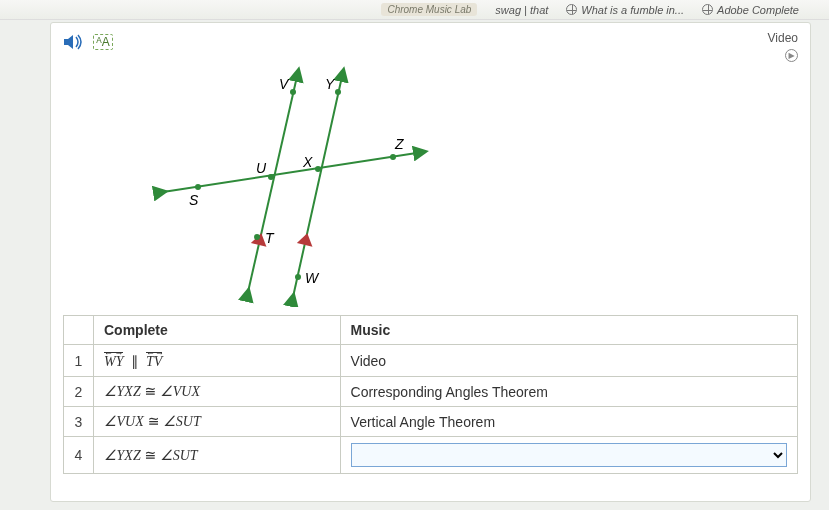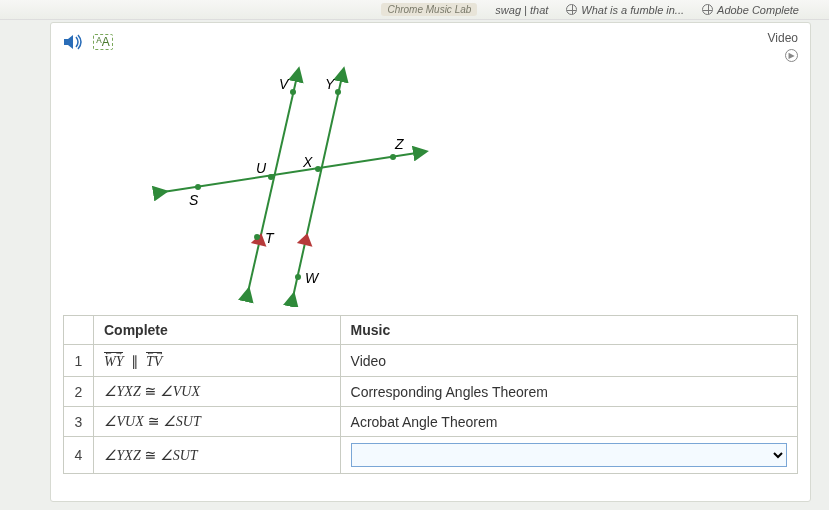--- a/index.html
+++ b/index.html
@@ -202,21 +202,21 @@
         <td>
           <span class="math">∠YXZ</span> ≅ <span class="math">∠VUX</span>
         </td>
         <td>Corresponding Angles Theorem</td>
       </tr>
       <tr>
         <td class="num">3</td>
         <td>
           <span class="math">∠VUX</span> ≅ <span class="math">∠SUT</span>
         </td>
-        <td>Acrobat Angle Theorem</td>
+        <td>Vertical Angle Theorem</td>
       </tr>
       <tr>
         <td class="num">4</td>
         <td>
           <span class="math">∠YXZ</span> ≅ <span class="math">∠SUT</span>
         </td>
         <td>
           <select class="reason-select" value="">
             <option></option>
           </select>

